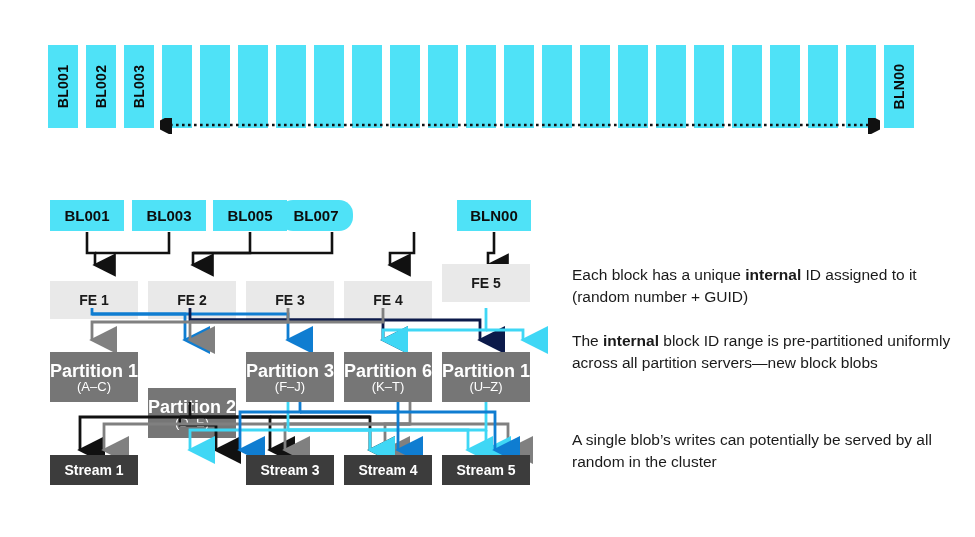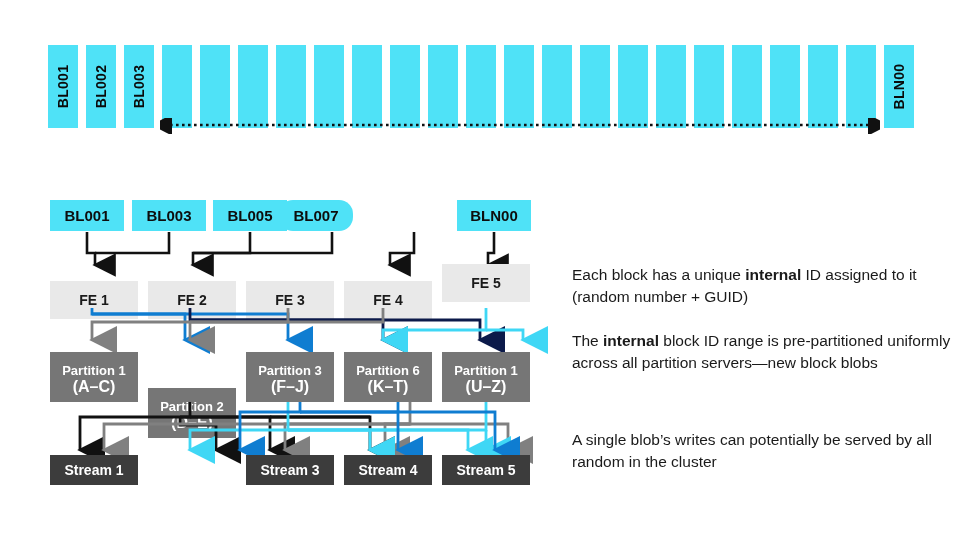--- a/index.html
+++ b/index.html
@@ -44,22 +44,22 @@
     font-size:15px;font-weight:bold;
   }
   .fe-node{
     width:88px;height:38px;background:#E9E9E9;color:#1a1a1a;
     font-size:14px;font-weight:bold;
   }
   .part-node{
     width:88px;height:50px;background:#767676;color:#ffffff;
     padding-top:2px;
   }
-  .part-node .t1{font-size:13px;font-weight:bold;line-height:16px;}
-  .part-node .t2{font-size:16px;font-weight:bold;line-height:15px;}
+  .part-node .t1{font-size:18px;font-weight:bold;line-height:16px;}
+  .part-node .t2{font-size:13px;font-weight:normal;line-height:15px;}
   .stream-node{
     width:88px;height:30px;background:#3C3C3C;color:#ffffff;
     font-size:14px;font-weight:bold;
   }
 
   
   .conn{position:absolute;left:0;top:0;pointer-events:none;}
 
   
   .note{

